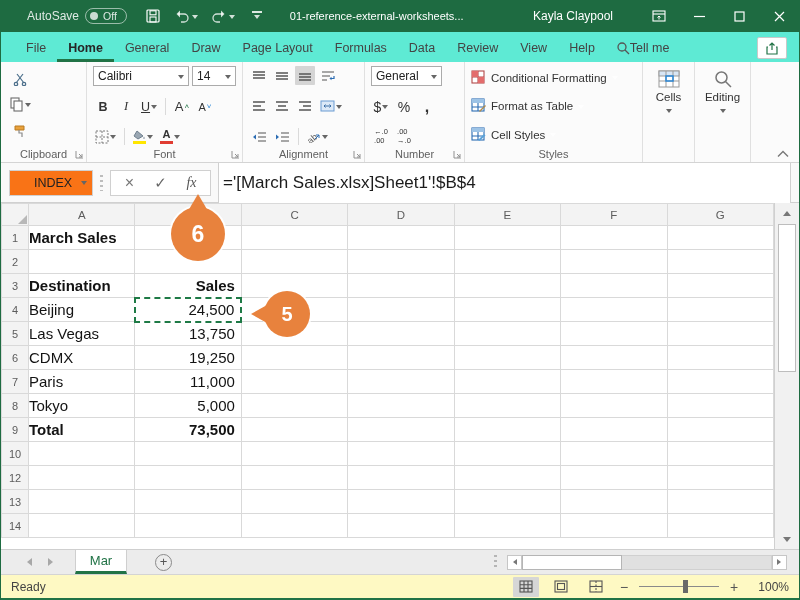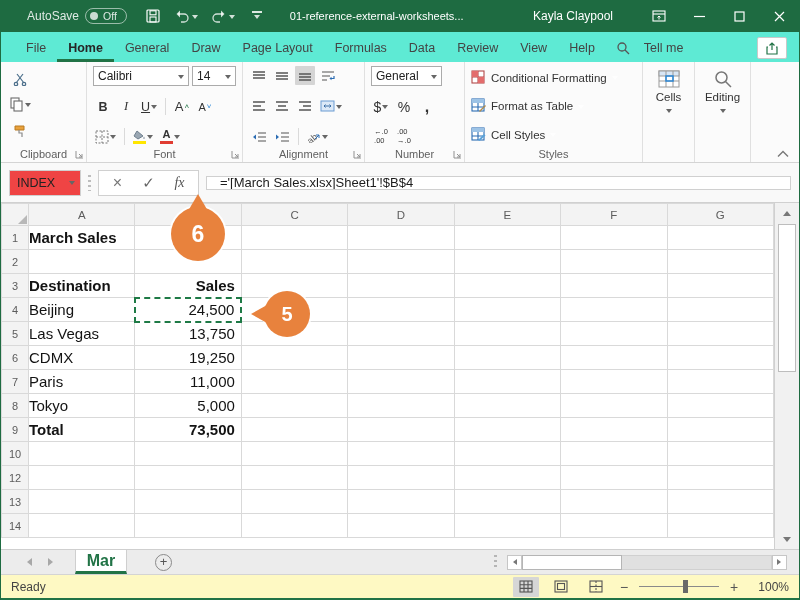--- a/index.html
+++ b/index.html
@@ -18,21 +18,21 @@
   .qat-split .bar{width:10px;height:2px;background:rgba(255,255,255,.85);margin-bottom:2px}
   .qat-split .caret{margin-top:0}
   .tb-title{margin-left:28px;white-space:nowrap;font-size:11px}
   .tb-user{margin-left:auto;margin-right:26px;font-size:12px}
   .winbtns{display:flex;height:100%}
   .wbtn{width:40px;display:flex;align-items:center;justify-content:center;height:100%}
   
   .tabrow{height:30px;background:#5eead4;display:flex;align-items:flex-end;padding-left:14px;flex:0 0 30px}
   .tab{padding:6px 11px 7px;font-size:12.5px;color:#444;cursor:default;white-space:nowrap}
   .tab.active{color:#262626;font-weight:bold;border-bottom:3px solid #217346;padding-bottom:4px}
-  .tellme{display:flex;align-items:center;gap:14px;padding:6px 10px 7px;font-size:12.5px;color:#444}
+  .tellme{display:flex;align-items:center;gap:0;padding:6px 10px 7px;font-size:12.5px;color:#444}
   .sharebtn{margin-left:auto;margin-right:12px;margin-bottom:3px;border:1px solid #c9c9c9;border-radius:2px;background:#fff;width:30px;height:22px;display:flex;align-items:center;justify-content:center}
   
   .ribbon{height:101px;background:#fbfbfb;border-bottom:1px solid #d4d4d4;display:flex;position:relative;flex:0 0 101px}
   .rgroup{position:relative;border-right:1px solid #e0e0e0;padding:4px 6px 16px;display:flex;gap:4px}
   .glabel{position:absolute;bottom:2px;left:0;right:0;text-align:center;font-size:11px;color:#5f5f5f}
   .launcher{position:absolute;right:2px;bottom:3px;opacity:.8}
   .col{display:flex;flex-direction:column;justify-content:space-between}
   .rrow{display:flex;align-items:center;gap:3px}
   .bigbtn{display:flex;flex-direction:column;align-items:center;justify-content:flex-start;gap:2px;padding:3px 6px;font-size:11.5px;color:#333}
   .bigbtn .caret{border-top-color:#666}
@@ -43,27 +43,27 @@
   .sbtn.active{background:#cfe0cf;background:#d5d5d5;border-radius:1px}
   .vdiv{width:1px;height:17px;background:#dadada;margin:0 3px}
   .fontletter{font-size:13px;color:#333}
   .red-underbar{display:flex;flex-direction:column;align-items:center;line-height:1}
   .red-underbar .bar{width:13px;height:3px;margin-top:1px}
   .dec{display:flex;flex-direction:column;font-size:7.5px;line-height:1.1;color:#333;align-items:flex-start}
   .styles-item{display:flex;align-items:center;gap:5px;font-size:11.5px;color:#333;height:21px}
   .collapse-ribbon{position:absolute;right:10px;bottom:4px}
   
   .fbar{height:40px;background:#f9f9f9;border-bottom:1px solid #d0d0d0;display:flex;align-items:center;padding:0 8px;gap:7px;flex:0 0 40px}
-  .namebox{width:72px;height:26px;background:#ef4444;border:1px solid #d0d0d0;display:flex;align-items:center;font-size:12.5px;color:#222;padding-left:7px}
+  .namebox{width:84px;height:26px;background:#f97316;border:1px solid #d0d0d0;display:flex;align-items:center;font-size:12.5px;color:#222;padding-left:24px}
   .namebox .caret{border-top-color:#666;margin-left:auto;margin-right:5px}
   .grip{width:3px;height:16px;background:repeating-linear-gradient(#bdbdbd 0 2px,transparent 2px 5px)}
   .fxbtns{height:26px;background:#fff;border:1px solid #d0d0d0;display:flex;align-items:center;padding:0 3px}
   .fxb{width:31px;height:22px;display:flex;align-items:center;justify-content:center;color:#777}
   .fxb.fx{font-family:"Liberation Serif",serif;font-style:italic;font-size:14px;color:#555}
-  .finput{flex:1;height:14px;background:#fff;border:1px solid #d0d0d0;display:flex;align-items:center;padding:0 13px;font-size:13px;color:#1c1c1c;white-space:nowrap;overflow:hidden}
+  .finput{flex:1;height:42px;background:#fff;border:1px solid #d0d0d0;display:flex;align-items:center;padding:0 4px;font-size:17px;color:#1c1c1c;white-space:nowrap;overflow:hidden}
   
   .gridwrap{flex:1 1 auto;display:flex;overflow:hidden;position:relative}
   .tablehost{width:775px;overflow:hidden}
   table.sheet{border-collapse:collapse;table-layout:fixed;width:773px}
   table.sheet th,table.sheet td{border:1px solid #d9d9d9;padding:0;overflow:visible}
   th.corner{width:27px;height:22px;background:#f3f3f3;border-color:#cbcbcb;position:relative}
   th.corner .tri{position:absolute;right:1px;bottom:1px;width:0;height:0;border-left:9px solid transparent;border-bottom:9px solid #b8b8b8}
   th.ch{height:22px;background:#f3f3f3;border-color:#cbcbcb;font-weight:normal;font-size:11.5px;color:#5c5c5c}
   th.rh{width:27px;height:24px;background:#f3f3f3;border-color:#cbcbcb;font-weight:normal;font-size:11px;color:#5c5c5c;text-align:center}
   td.cell{height:24px;font-size:15px;color:#131313;padding:0 4px;white-space:nowrap;background:#fff}
@@ -75,21 +75,21 @@
   .varrow{height:19px;display:flex;align-items:center;justify-content:center}
   .tri-up{width:0;height:0;border:4px solid transparent;border-bottom:5px solid #777;margin-bottom:3px}
   .tri-down{width:0;height:0;border:4px solid transparent;border-top:5px solid #777;margin-top:3px}
   .vthumb{margin:2px 3px 0;height:148px;background:#fff;border:1px solid #bdbdbd}
   .vtrack{flex:1}
   
   .sheetbar{height:25px;background:#ececec;border-top:1px solid #cfcfcf;display:flex;align-items:stretch;flex:0 0 25px}
   .navarrows{display:flex;align-items:center;gap:16px;padding:0 18px 0 22px}
   .tri-left{width:0;height:0;border:4px solid transparent;border-right:5px solid #a8a8a8}
   .tri-right{width:0;height:0;border:4px solid transparent;border-left:5px solid #a8a8a8}
-  .sheettab{width:52px;background:#fff;border-left:1px solid #cfcfcf;border-right:1px solid #cfcfcf;border-bottom:3px solid #217346;display:flex;align-items:center;justify-content:center;font-size:16px;font-weight:bold;color:#217346}
+  .sheettab{width:52px;background:#fff;border-left:1px solid #cfcfcf;border-right:1px solid #cfcfcf;border-bottom:3px solid #217346;display:flex;align-items:center;justify-content:center;font-size:13px;font-weight:normal;color:#217346}
   .addsheet{width:17px;height:17px;border:1px solid #8a8a8a;border-radius:50%;color:#555;font-size:13px;line-height:14px;text-align:center;align-self:center;margin-left:28px}
   .hscroll{margin-left:auto;display:flex;align-items:center;gap:0;padding-right:12px}
   .hgrip{width:3px;height:14px;background:repeating-linear-gradient(#b5b5b5 0 2px,transparent 2px 5px);margin-right:10px}
   .harrow{width:15px;height:15px;background:#fff;border:1px solid #c6c6c6;display:flex;align-items:center;justify-content:center}
   .hthumb{width:100px;height:15px;background:#fff;border:1px solid #b5b5b5}
   .htrack{width:150px;height:15px;background:#e0e0e0;border:1px solid #d0d0d0;border-left:none}
   .hl{width:0;height:0;border:3.5px solid transparent;border-right:4.5px solid #777;margin-right:2px}
   .hr{width:0;height:0;border:3.5px solid transparent;border-left:4.5px solid #777;margin-left:2px}
   
   .statusbar{height:24px;background:#fef9c3;border-top:1px solid #d4d4d4;display:flex;align-items:center;font-size:12px;color:#444;padding:0 10px;flex:0 0 24px}

